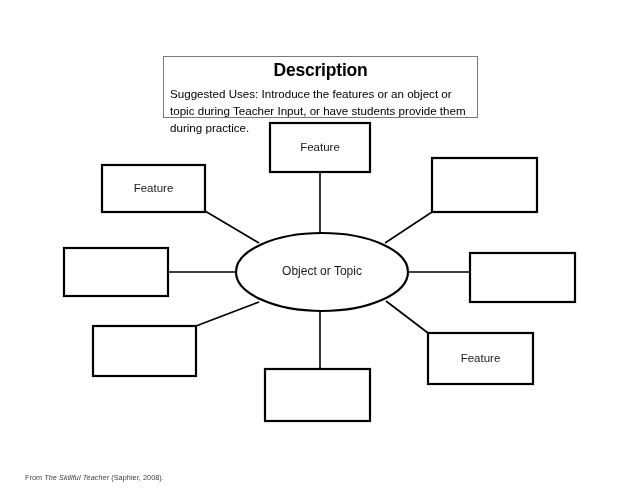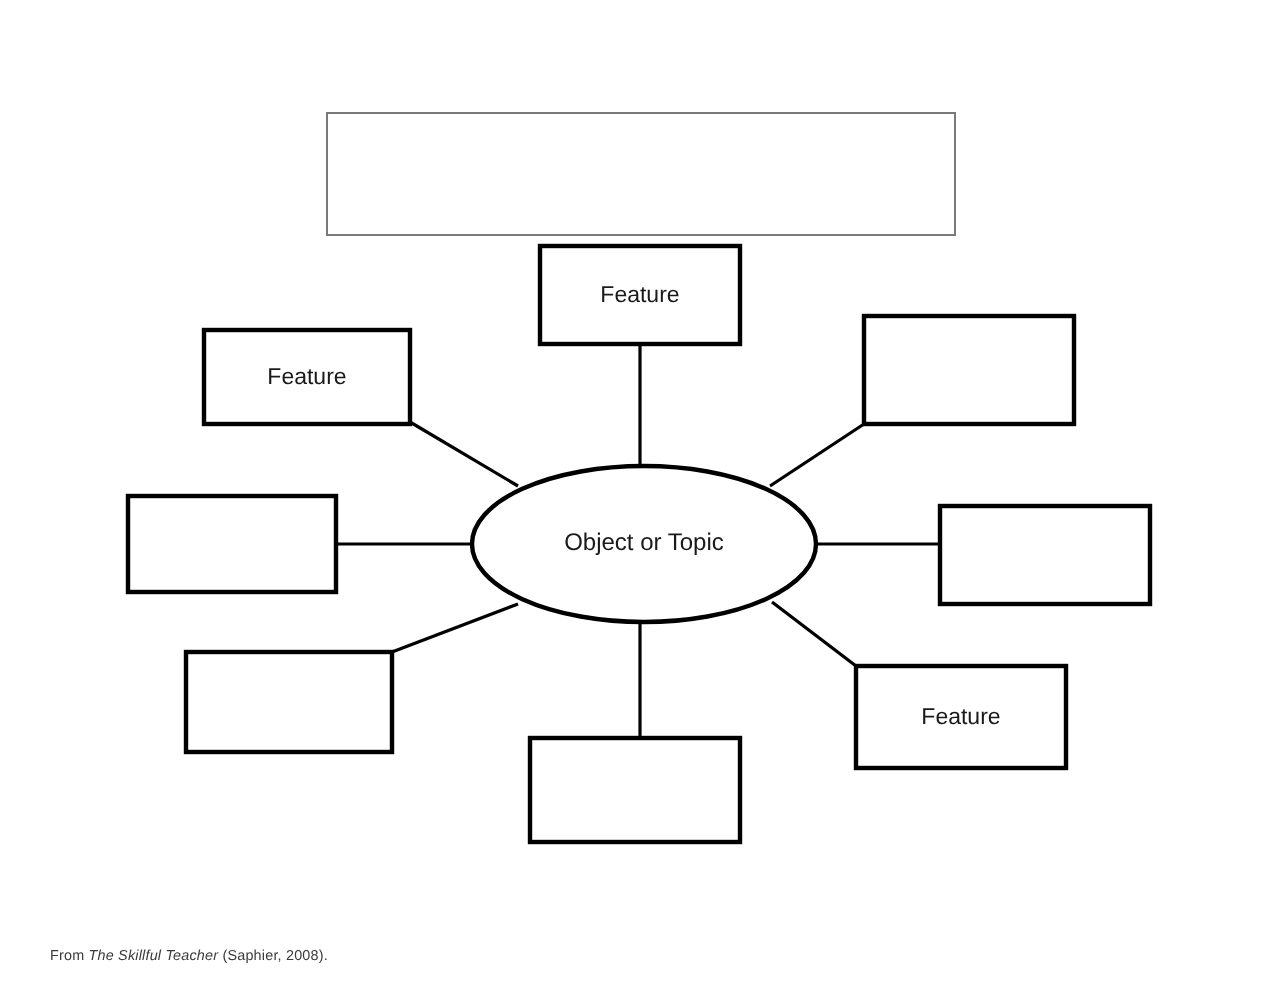--- a/index.html
+++ b/index.html
@@ -159,16 +159,18 @@
     </g>
 
     <g>
       <ellipse class="center-ellipse" cx="322" cy="272" rx="86" ry="39"></ellipse>
       <text class="center-label" x="322" y="272">Object or Topic</text>
     </g>
 
     <rect class="desc-box" x="163.5" y="56.5" width="314" height="61"></rect>
   </svg>
 
+  <div class="desc-title">Description</div>
+  <div class="desc-body">Suggested Uses: Introduce the features or an object or topic during Teacher Input, or have students provide them during practice.</div>
 
   <div class="footer-note"><span>From </span><span class="title-italic">The Skillful Teacher</span><span> (Saphier, 2008).</span></div>
 
 </div>
 
 </body></html>

